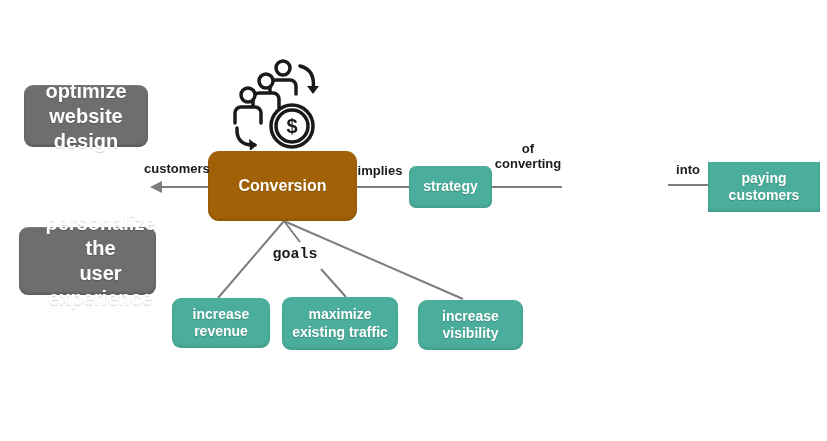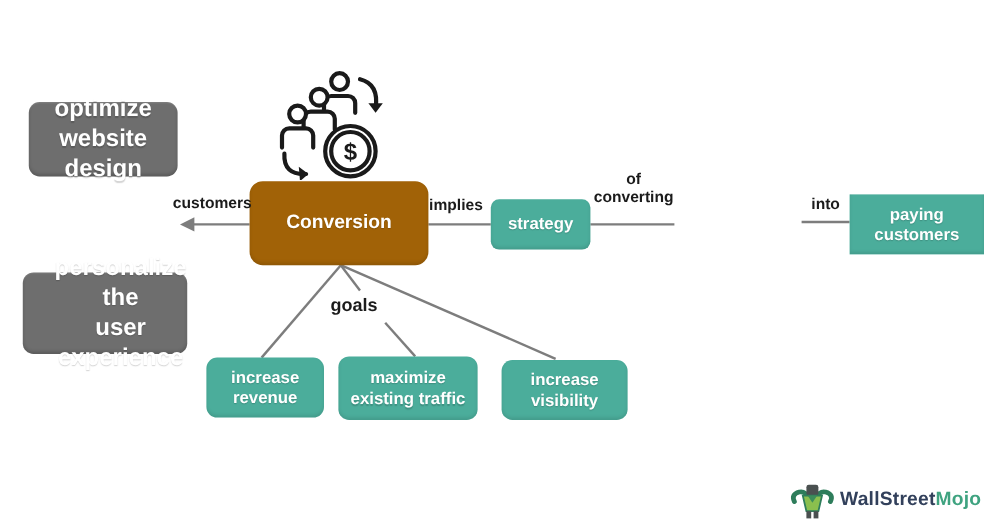--- a/index.html
+++ b/index.html
@@ -28,21 +28,21 @@
   #box-strategy{left:409px;top:166px;width:83px;height:42px;border-radius:7px;}
   #box-visitors{left:562px;top:163px;width:106px;height:48px;}
   #box-paying{left:708px;top:162px;width:112px;height:50px;}
   #box-revenue{left:172px;top:298px;width:98px;height:50px;}
   #box-traffic{left:282px;top:297px;width:116px;height:53px;}
   #box-visibility{left:418px;top:300px;width:105px;height:50px;}
   #lbl-strategies{left:144px;top:162px;width:64px;}
   #lbl-implies{left:357px;top:164px;width:46px;}
   #lbl-converting{left:488px;top:142px;width:80px;}
   #lbl-into{left:666px;top:163px;width:44px;}
-  #lbl-goals{left:270px;top:246px;width:50px;font-size:15px;}
+  #lbl-goals{left:270px;top:246px;width:50px;font-size:15px;font-family:Liberation Mono, monospace;}
   #connectors{position:absolute;left:0;top:0;pointer-events:none;}
   #conversion-icon{position:absolute;left:220px;top:56px;}
   #logo{position:absolute;left:658px;top:400px;display:flex;align-items:center;gap:4px;}
   #logo-text{font-weight:bold;font-size:16px;letter-spacing:0.2px;}
   #logo-text .p1{color:#32405b;}
   #logo-text .p2{color:#3fa380;}
 </style>
 </head>
 <body>
 
@@ -127,32 +127,14 @@
 
   <div class="lbl" id="lbl-strategies">customers</div>
   <div class="lbl" id="lbl-implies">implies</div>
   <div class="lbl" id="lbl-converting">
     <div>of</div>
     <div>converting</div>
   </div>
   <div class="lbl" id="lbl-into">into</div>
   <div class="lbl" id="lbl-goals">goals</div>
 
-  <div id="logo">
-    <svg width="38" height="34" viewBox="0 0 38 34">
-
-      <path d="M4 18 q-3 -6 4 -8 q5 -1 7 4" fill="none" stroke="#2e7d5b" stroke-width="4" stroke-linecap="round"></path>
-      <path d="M34 18 q3 -6 -4 -8 q-5 -1 -7 4" fill="none" stroke="#2e7d5b" stroke-width="4" stroke-linecap="round"></path>
-
-      <rect x="14" y="4" width="10" height="9" rx="2" fill="#4a5050"></rect>
-
-      <path d="M11 13 h16 l-3 13 h-10 z" fill="#8abf4e" stroke="#2e7d5b" stroke-width="1.5"></path>
-      <path d="M15 13 l4 6 l4 -6 z" fill="#3c8d5a"></path>
-
-      <rect x="14" y="26" width="4" height="6" fill="#4a5050"></rect>
-      <rect x="20" y="26" width="4" height="6" fill="#4a5050"></rect>
-    </svg>
-    <div id="logo-text">
-      <span class="p1">WallStreet</span><span class="p2">Mojo</span>
-    </div>
-  </div>
 
 </div>
 
 </body></html>

